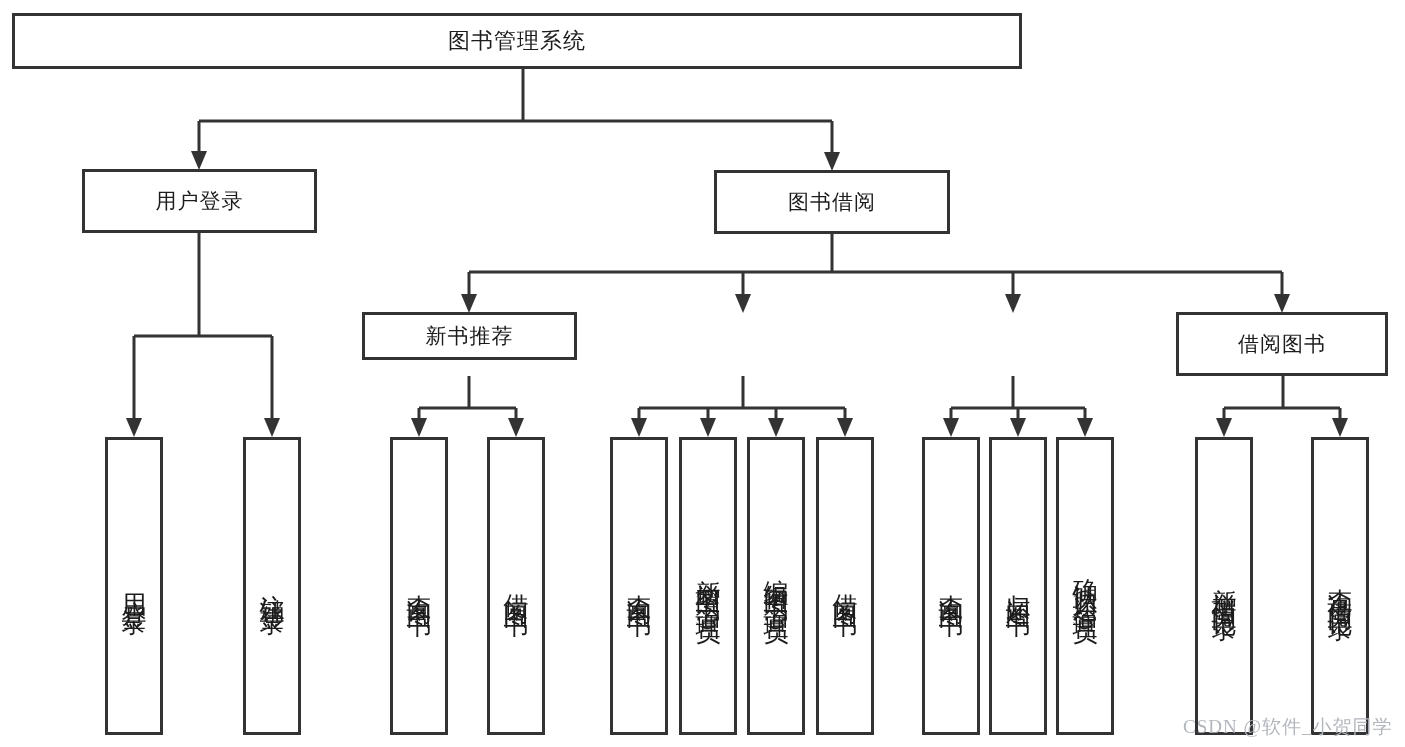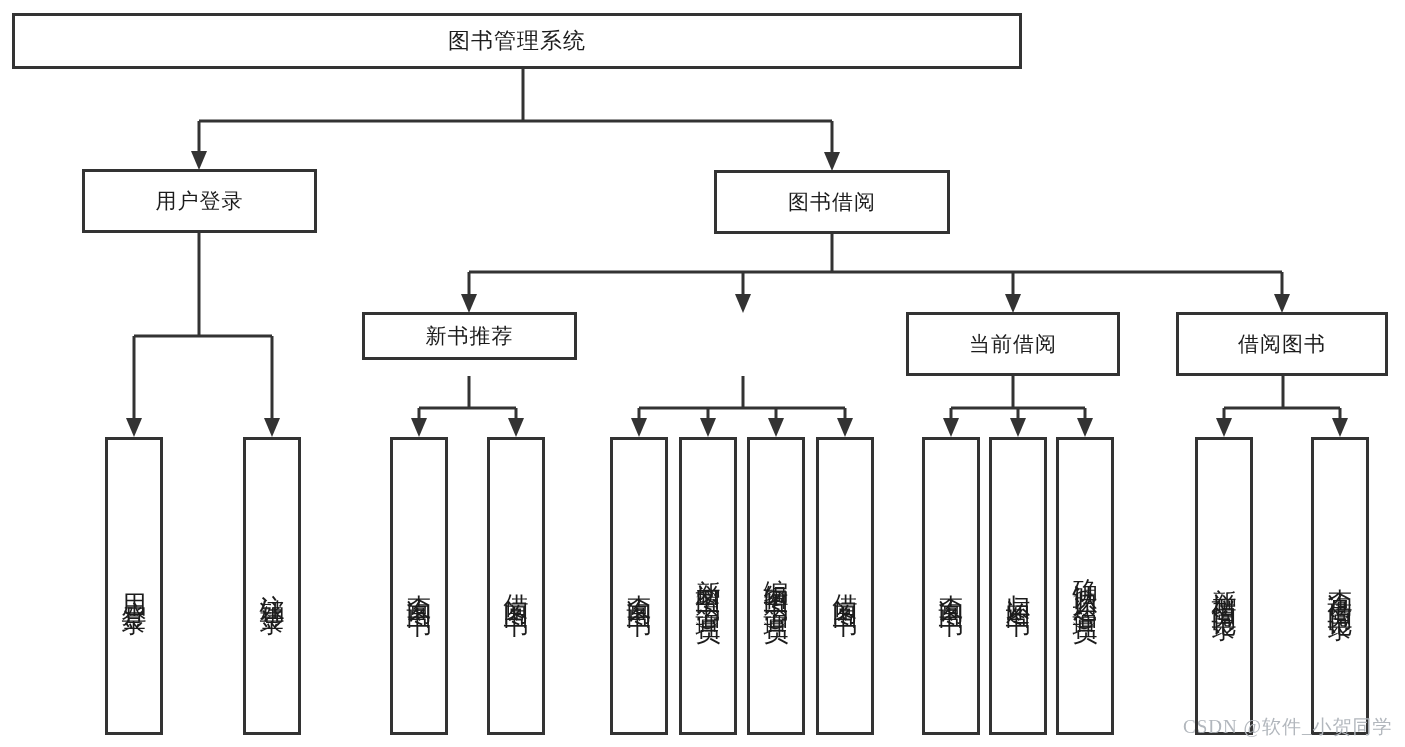--- a/index.html
+++ b/index.html
@@ -122,23 +122,20 @@
   <div class="node" style="left:82px;top:169px;width:235px;height:64px">
     <span class="lbl">用户登录</span>
   </div>
   <div class="node" style="left:714px;top:170px;width:236px;height:64px">
     <span class="lbl">图书借阅</span>
   </div>
 
   <div class="node" style="left:362px;top:312px;width:215px;height:48px">
     <span class="lbl">新书推荐</span>
   </div>
-  <div class="node" style="left:906px;top:312px;width:214px;height:64px">
-    <span class="lbl">当前借阅</span>
-  </div>
   <div class="node" style="left:1176px;top:312px;width:212px;height:64px">
     <span class="lbl">借阅图书</span>
   </div>
 
   <div class="node v" style="left:105px;top:437px;width:58px;height:298px">
     <span class="lbl">用户登录</span>
   </div>
   <div class="node v" style="left:243px;top:437px;width:58px;height:298px">
     <span class="lbl">注销登录</span>
   </div>

